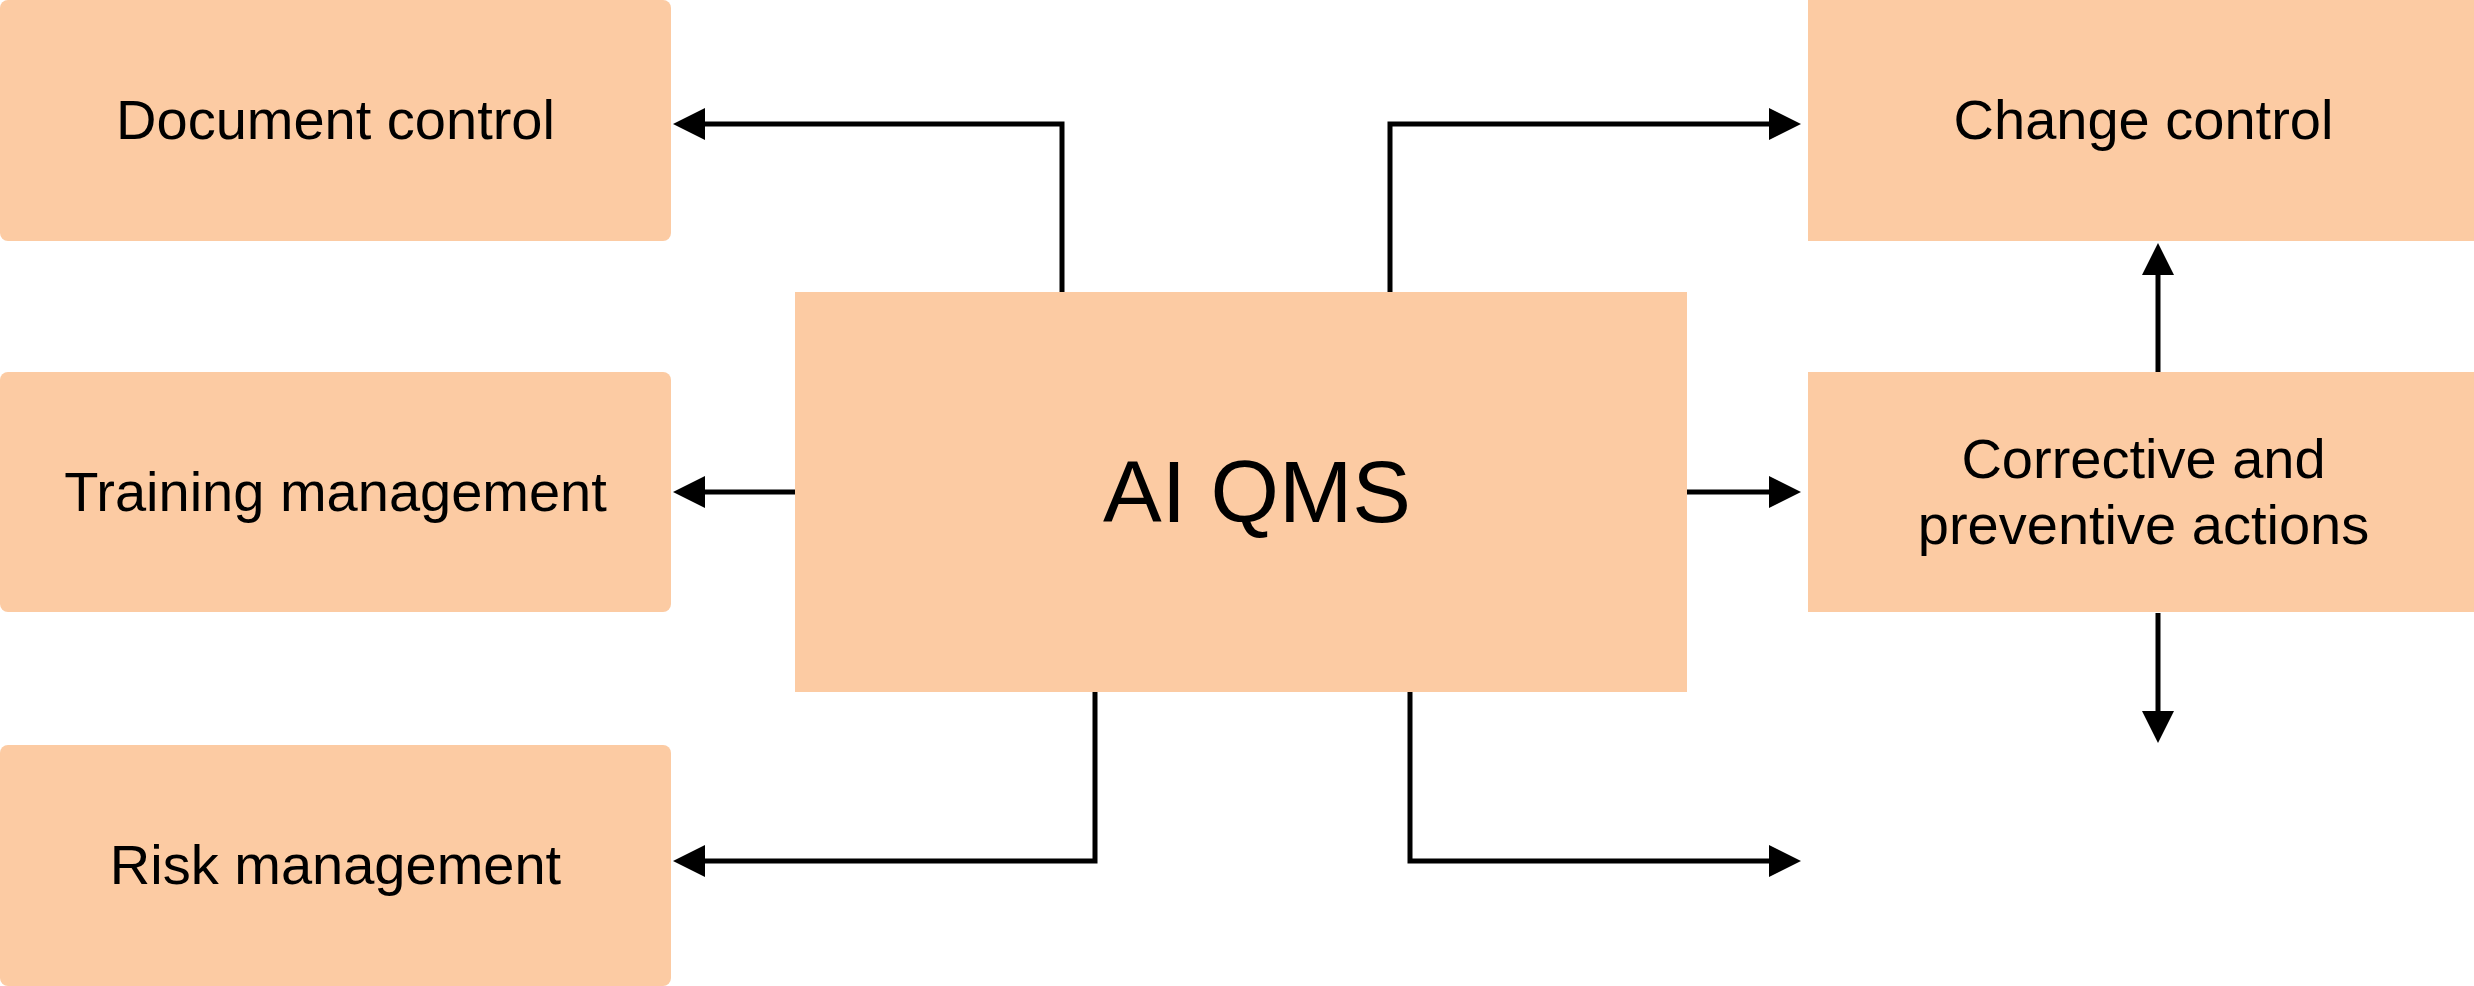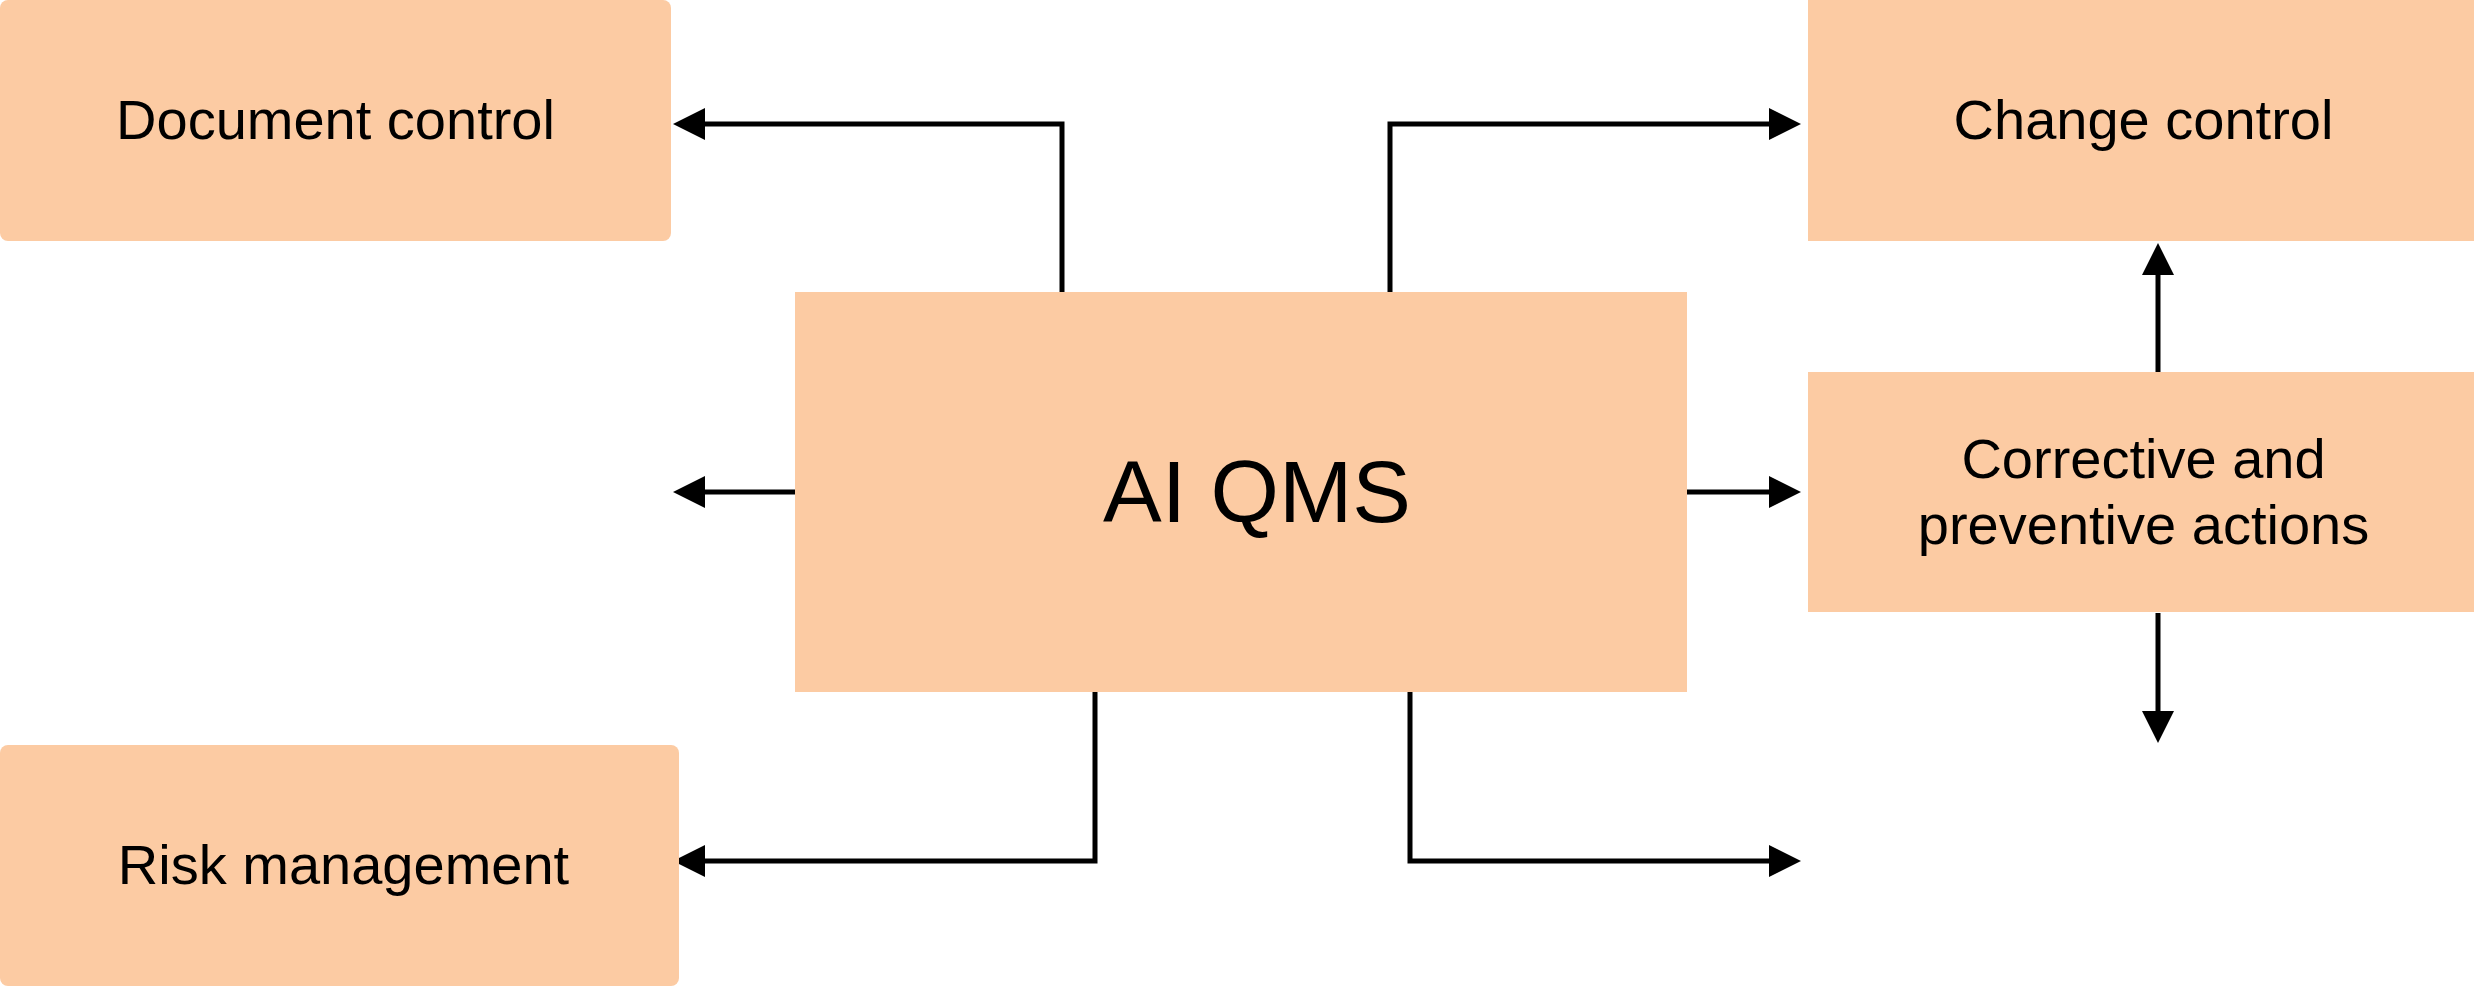--- a/index.html
+++ b/index.html
@@ -34,21 +34,21 @@
     align-items: center;
     justify-content: center;
     text-align: center;
     font-size: 56px;
     line-height: 1.18;
   }
   .col-left   { left: 0;      width: 671px; border-radius: 8px; }
   .col-right  { left: 1808px; width: 671px; }
   .row-top    { top: 0;       height: 241px; }
   .row-mid    { top: 372px;   height: 240px; }
-  .row-bottom { top: 745px;   height: 241px; padding-left: 8px; }
+  .row-bottom { top: 745px;   height: 241px; }
   .center-node {
     left: 795px; top: 292px;
     width: 860px; height: 400px;
     font-size: 88px;
     padding-left: 32px;
   }
   .node-label { display: inline-block; }
   .wrap-narrow { max-width: 520px; }
 </style>
 </head>
@@ -88,20 +88,23 @@
     <g>
       <path class="connector-line" d="M2158,613 L2158,713"></path>
       <polygon class="arrow-head" points="2158,743 2142,711 2174,711"></polygon>
     </g>
   </svg>
 
   <div class="node col-left row-top">
     <span class="node-label">Document control</span>
   </div>
 
+  <div class="node col-left row-mid">
+    <span class="node-label">Training management</span>
+  </div>
 
   <div class="node col-left row-bottom">
     <span class="node-label">Risk management</span>
   </div>
 
   <div class="node center-node">
     <span class="node-label">AI QMS</span>
   </div>
 
   <div class="node col-right row-top">

